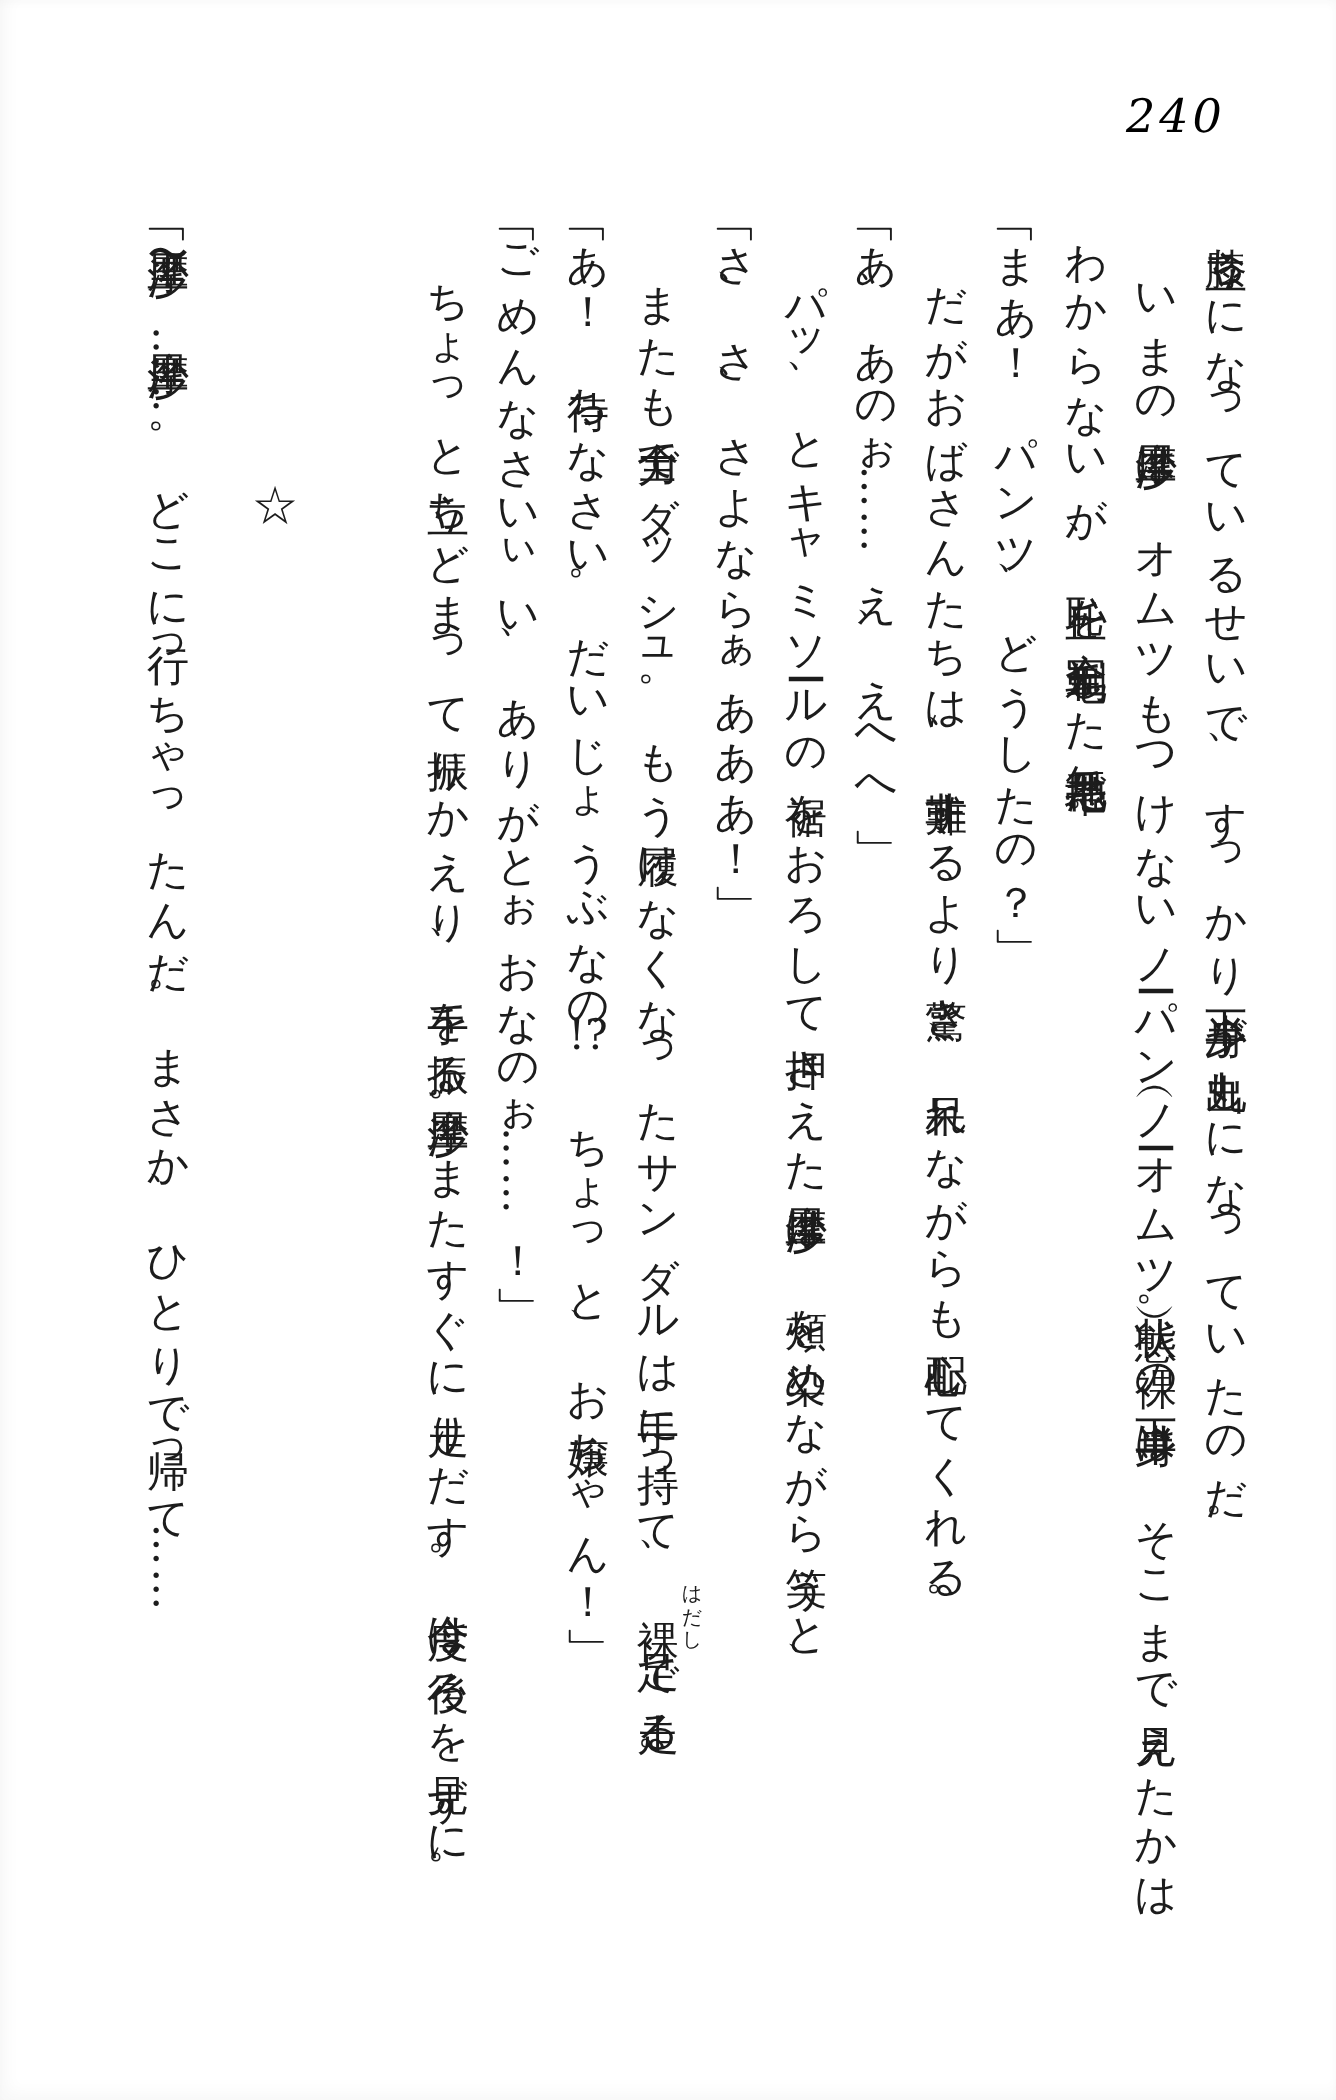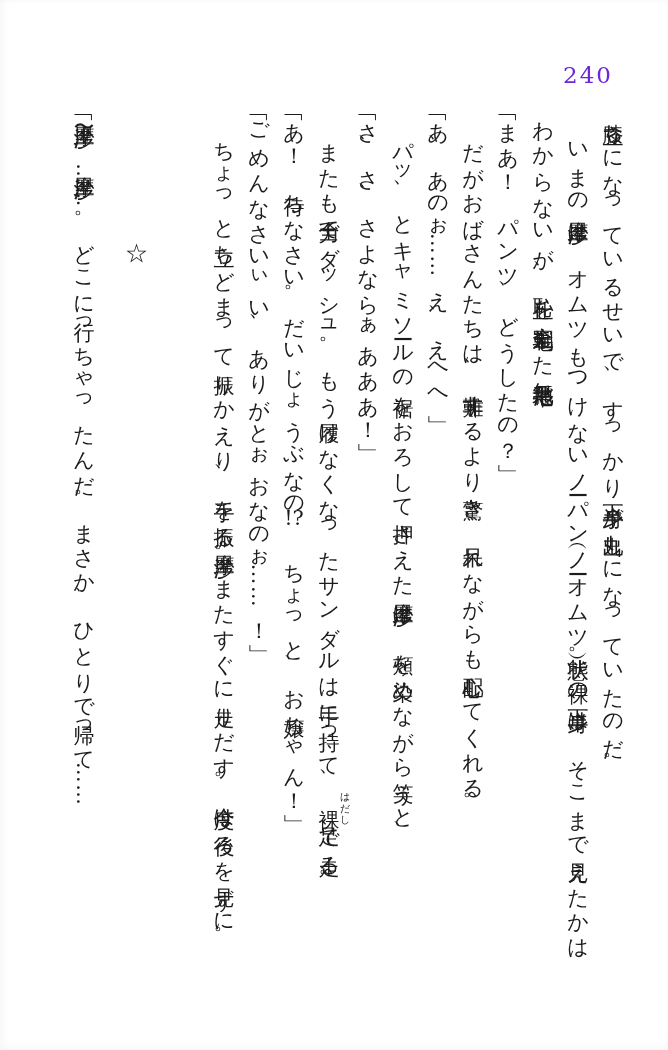--- a/index.html
+++ b/index.html
@@ -7,24 +7,25 @@
     width:668px;height:1050px;position:relative;overflow:hidden;
     background:#ffffff;
     color:#1c1c1c;
     font-family:"DejaVu Serif","Liberation Serif",serif;
   }
   .page{
     position:absolute;inset:0;
     box-shadow: inset 3px -3px 8px rgba(0,0,0,0.035), inset -1px 2px 4px rgba(0,0,0,0.02);
   }
   .page-number{
-    position:absolute;top:62px;left:563px;
+    position:absolute;top:46px;left:563px;
+    font-style:italic;
     font-size:23px;
     letter-spacing:2px;
-    color:#6d28d9;
+    color:#000000;
   }
   .text-block{
     position:absolute;
     top:107px;
     right:38px;
     width:595px;
     height:852px;
     writing-mode:vertical-rl;
     -webkit-writing-mode:vertical-rl;
     text-orientation:mixed;

